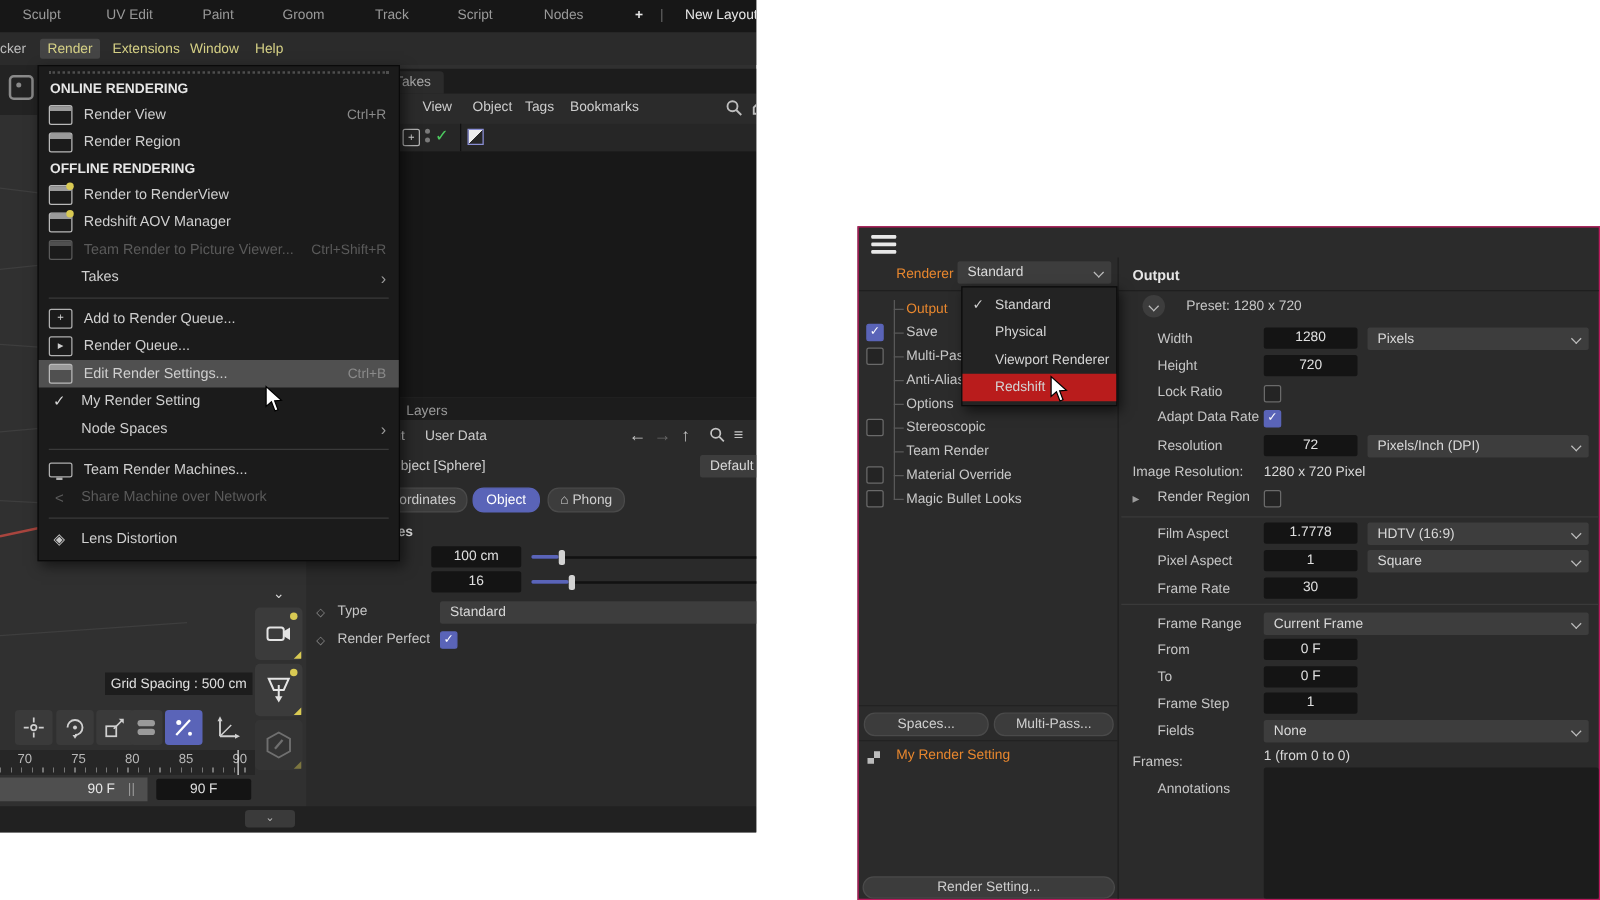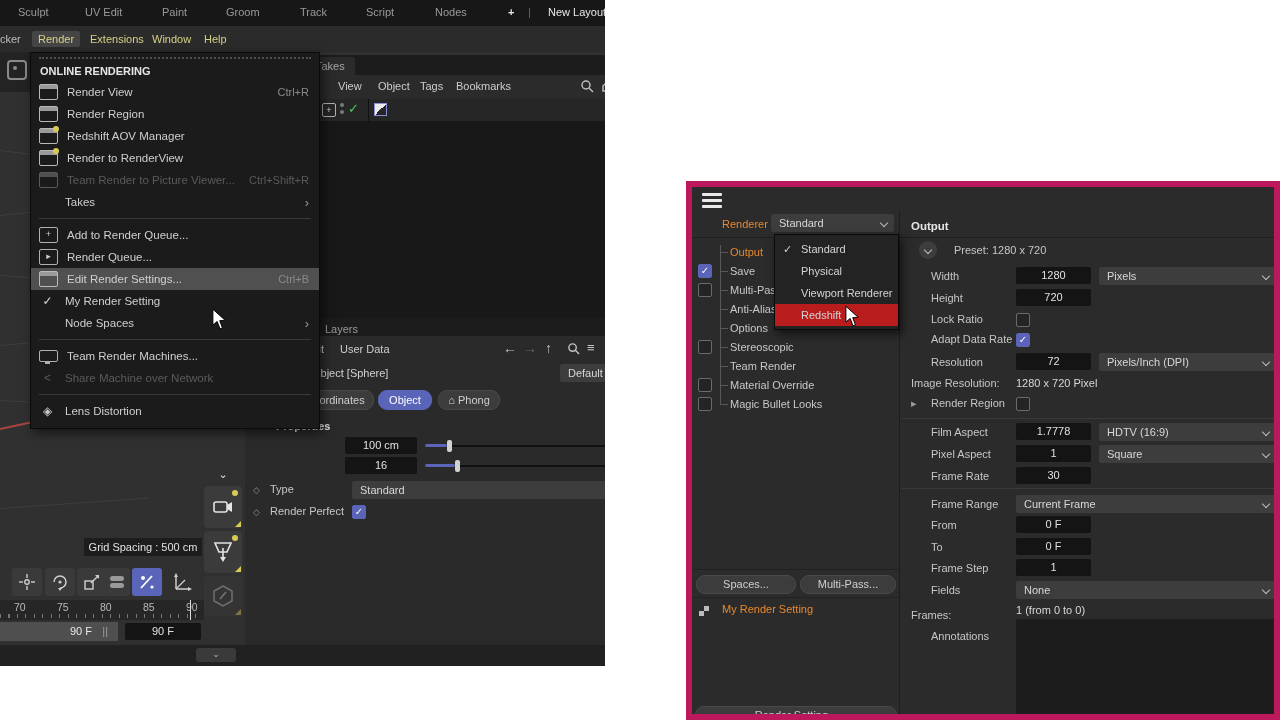--- a/index.html
+++ b/index.html
@@ -59,21 +59,21 @@
   .knob{position:absolute;width:5px;height:12px;background:#d2d2d2;border-radius:2px;}
   
   .tbn{position:absolute;width:30px;height:28px;background:#3a3a3a;border-radius:3px;display:flex;align-items:center;justify-content:center;}
   .tbn.blue{background:#5a64b8;}
   
   .pal{position:absolute;width:38px;background:#3b3b3b;border-radius:4px;display:flex;align-items:center;justify-content:center;}
   .pal::after{content:"";position:absolute;right:1px;bottom:1px;border-left:6px solid transparent;border-bottom:6px solid #d9ca53;}
   .pal .ydot{position:absolute;right:4px;top:4px;width:6px;height:6px;border-radius:50%;background:#d9ca53;}
   .pal.dim{opacity:.45;}
   
-  #dlg{position:absolute;left:686px;top:181px;width:594px;height:539px;background:#2b2b2b;border:6px solid #be185d;box-sizing:border-box;overflow:hidden;}
+  #dlg{position:absolute;left:686px;top:181px;width:594px;height:539px;background:#2b2b2b;border:1px solid #be185d;box-sizing:border-box;overflow:hidden;}
   .burger{position:absolute;left:10px;top:6px;width:20px;}
   .burger div{height:3px;background:#e8e8e8;margin-bottom:3px;border-radius:1px;}
   .treeline{position:absolute;width:1px;background:#585858;}
   .titem{position:absolute;height:19px;line-height:19px;color:#c8c8c8;white-space:nowrap;}
   .titem::before{content:"";position:absolute;left:-10px;top:9px;width:8px;height:1px;background:#585858;}
   .orange{color:#e8872e;}
   #rddl{position:absolute;left:82px;top:47px;width:123px;background:#232323;border:1px solid #0a0a0a;box-shadow:3px 4px 9px rgba(0,0,0,.6);z-index:45;padding:3px 0;}
   #rddl .opt{height:22px;line-height:22px;padding-left:26px;color:#d4d4d4;position:relative;}
   #rddl .opt.sel{background:#b91c1c;}
   #rddl .opt .ck{position:absolute;left:8px;color:#cfcfcf;}
@@ -315,27 +315,28 @@
       <div class="mh">ONLINE RENDERING</div>
       <div class="mi">
         <span class="ic ic-clap"></span>
         <span class="lab">Render View</span>
           <span class="sc">Ctrl+R</span>
       </div>
       <div class="mi">
         <span class="ic ic-clap"></span>
         <span class="lab">Render Region</span>
       </div>
+      <div class="mh">OFFLINE RENDERING</div>
+      <div class="mi">
+        <span class="ic ic-clap dot"></span>
+        <span class="lab">Render to RenderView</span>
+      </div>
       <div class="mi">
         <span class="ic ic-clap dot"></span>
         <span class="lab">Redshift AOV Manager</span>
-      </div>
-      <div class="mi">
-        <span class="ic ic-clap dot"></span>
-        <span class="lab">Render to RenderView</span>
       </div>
       <div class="mi dis">
         <span class="ic ic-clap"></span>
         <span class="lab">Team Render to Picture Viewer...</span>
           <span class="sc">Ctrl+Shift+R</span>
       </div>
       <div class="mi">
         <span class="gap"></span>
           <span class="lab">Takes</span>
           <span class="arr">›</span>

